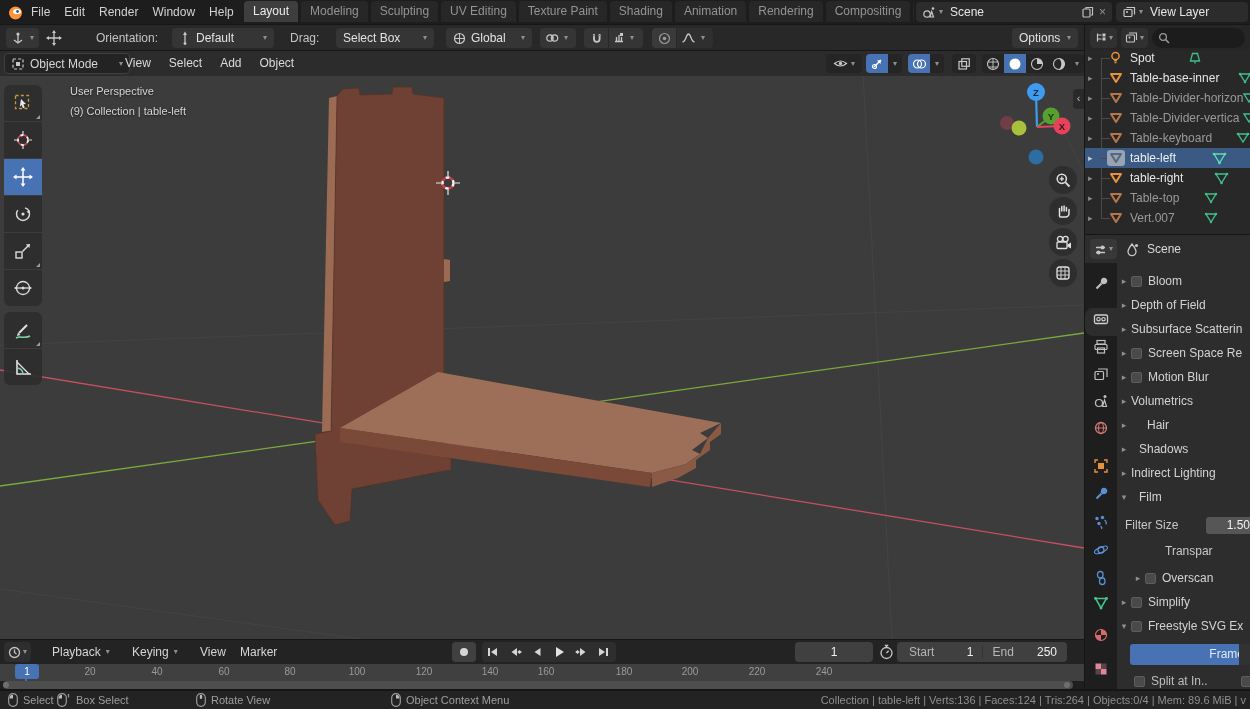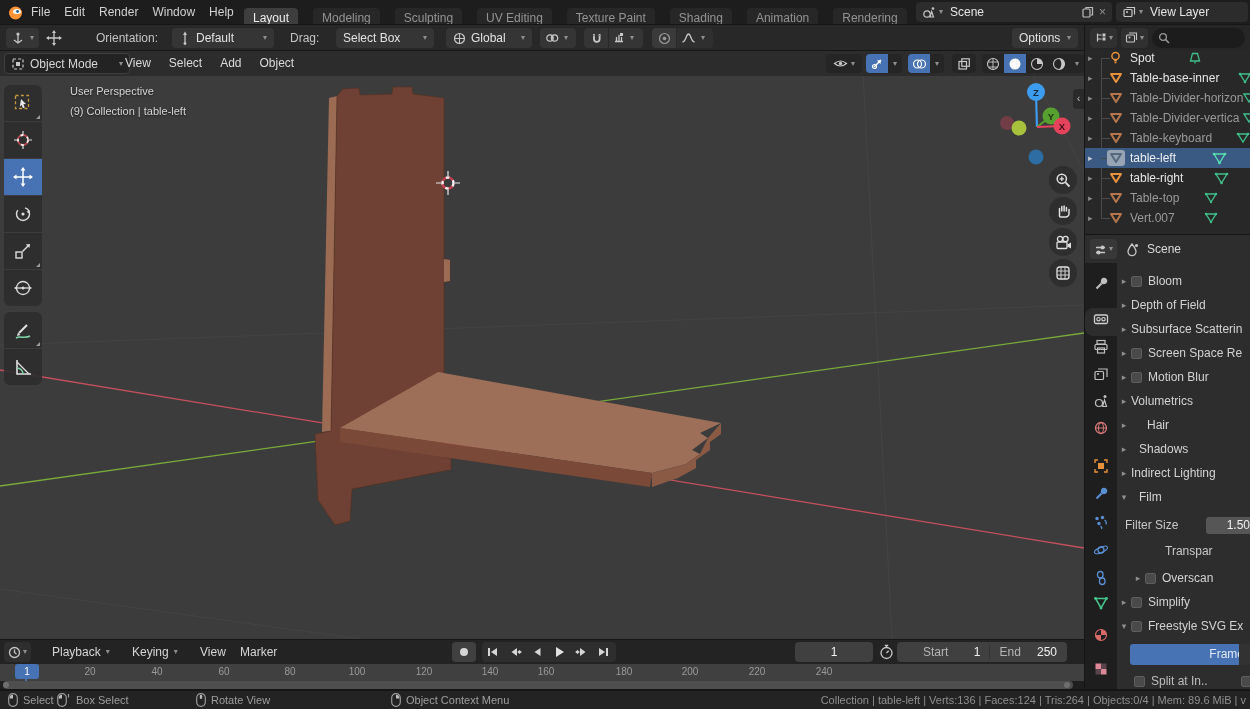--- a/index.html
+++ b/index.html
@@ -4,21 +4,21 @@
 <style>
 *{margin:0;padding:0;box-sizing:border-box;font-family:"Liberation Sans",sans-serif}
 html,body{background:#111}
 #app{position:relative;width:1250px;height:709px;background:#161616;overflow:hidden;font-size:12px;color:#d6d6d6;-webkit-user-select:none;user-select:none}
 .a{position:absolute}
 .f{display:flex;align-items:center}
 svg{display:block}
 
 #topbar{left:0;top:0;width:1250px;height:24px;background:#1d1d1d}
 .menu{padding:0 7px;line-height:24px;color:#d2d2d2;cursor:default}
-.tabs{left:244px;top:0;width:670px;height:24px;display:flex;gap:15px;padding-top:8px;overflow:hidden}
+.tabs{left:244px;top:0;width:670px;height:24px;display:flex;gap:3px;padding-top:1px;overflow:hidden}
 .tab{height:21px;line-height:21px;padding:0 9px;border-radius:4px 4px 0 0;background:#272727;color:#939393;white-space:nowrap}
 .tab.on{background:#3e3e3e;color:#ececec}
 .idfield{background:#2c2c2c;border-radius:4px;height:20px;display:flex;align-items:center}
 .idfield .ico{padding:0 3px 0 6px}
 .chev{color:#8f8f8f;font-size:8px;line-height:1}
 
 #toolrow{left:0;top:25px;width:1084px;height:25px;background:#282828}
 .dd{background:#353535;border-radius:4px;height:20px;display:flex;align-items:center;gap:5px;padding:0 7px;color:#e2e2e2;white-space:nowrap}
 .lbl{color:#c4c4c4;white-space:nowrap}
 
@@ -864,21 +864,21 @@
         </span>
     </div>
     <div class="a tfield" style="left:795px;top:2px;width:78px;justify-content:center;color:#f0f0f0">1</div>
     <span class="a" style="left:879px;top:4px">
         <svg width="15" height="16">
           <circle cx="7.5" cy="9" r="5.5" fill="none" stroke="#c6c6c6" stroke-width="1.3"></circle>
           <path d="M7.5 9l2.2-2.2M7.5 1.5v2M5.8 1.5h3.4" stroke="#c6c6c6" stroke-width="1.3" fill="none"></path>
         </svg>
       </span>
     <div class="a tfield" style="left:897px;top:2px;width:170px">
-      <span style="flex:1;display:flex;padding:0 8px 0 26px">
+      <span style="flex:1;display:flex;padding:0 8px 0 12px">
           <span style="flex:1;color:#b5b5b5">Start</span>
           <span style="color:#f0f0f0">1</span>
         </span>
       <span style="width:1px;height:14px;background:#333"></span>
       <span style="flex:1;display:flex;padding:0 10px 0 10px">
           <span style="flex:1;color:#b5b5b5">End</span>
           <span style="color:#f0f0f0">250</span>
         </span>
     </div>
 

